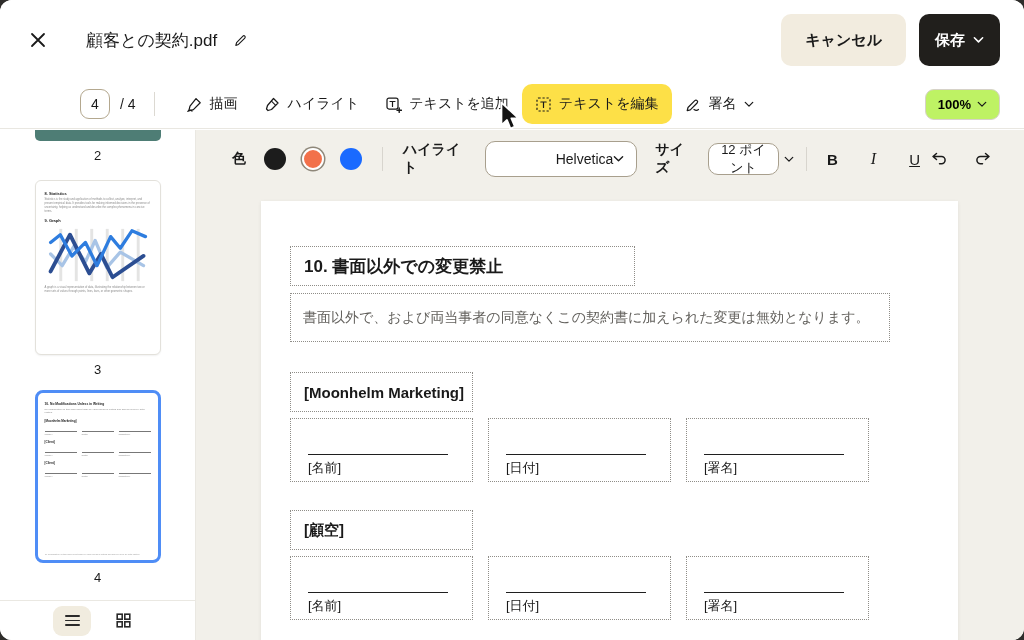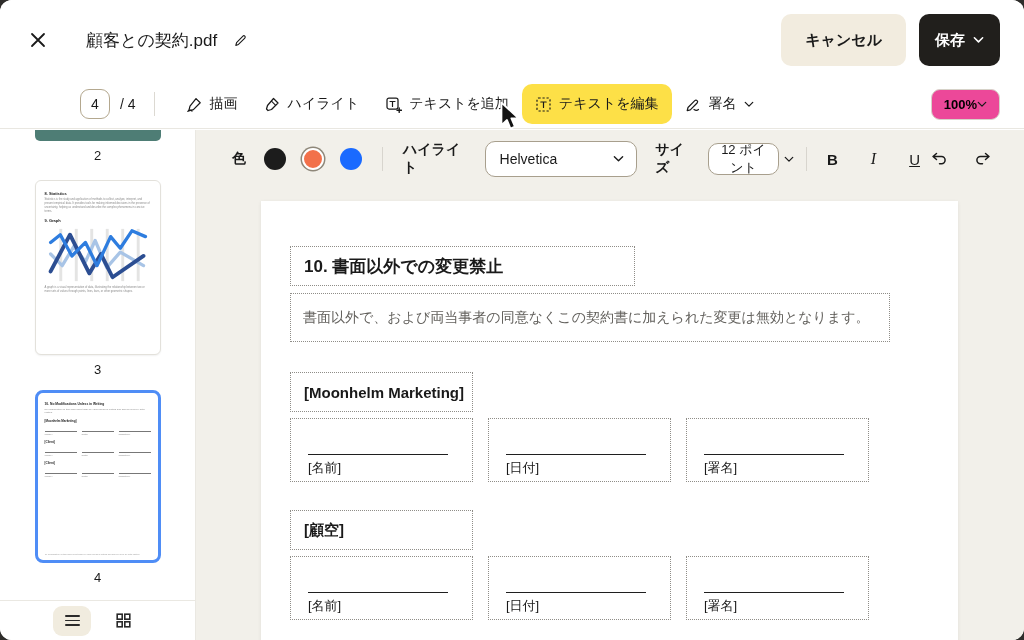--- a/index.html
+++ b/index.html
@@ -22,22 +22,22 @@
   .toolbar{position:absolute;top:80px;left:0;right:0;height:49px;display:flex;align-items:center;
            padding:0 24px;background:#fff;border-bottom:1px solid #e9e7e1;}
   .page-input{width:30px;height:30px;border:1px solid #b4a88f;border-radius:9px;margin-left:56px;
               display:flex;align-items:center;justify-content:center;font-size:14px;background:#fff;}
   .page-total{margin-left:10px;font-size:14px;}
   .vdiv{width:1px;height:24px;background:#dcd9d2;margin:0 18px;}
   .tool-btn{display:inline-flex;align-items:center;gap:7px;height:40px;padding:0 13px;border:none;background:none;
             border-radius:10px;font-size:14px;color:#1a1a1a;cursor:pointer;font-family:inherit;}
   .tool-btn.active{background:#fde047;}
   .toolbar-spacer{flex:1;}
-  .zoom-pill{display:inline-flex;align-items:center;gap:0;height:31px;padding:0 12px;border:1px solid #d6d2c8;
-             border-radius:9px;background:#ec4899;font-size:13px;font-weight:600;cursor:pointer;font-family:inherit;justify-content:space-between;}
+  .zoom-pill{display:inline-flex;align-items:center;gap:6px;height:31px;padding:0 12px;border:1px solid #d6d2c8;
+             border-radius:9px;background:#bef264;font-size:13px;font-weight:600;cursor:pointer;font-family:inherit;justify-content:space-between;}
 
   
   .body{position:absolute;top:130px;left:0;right:0;bottom:0;display:flex;}
   .sidebar{width:196px;background:#fff;border-right:1px solid #eae8e2;display:flex;flex-direction:column;align-items:center;}
   .canvas{flex:1;background:#f2f0ea;position:relative;overflow:hidden;}
 
   
   .page2-bar{width:126px;height:11px;border-radius:0 0 5px 5px;}
   .thumb-label{font-size:13px;margin-top:7px;}
   .thumb{width:126px;background:#fff;border:1px solid #e3e1db;border-radius:6px;box-shadow:0 1px 2px rgba(0,0,0,.06);overflow:hidden;}
@@ -61,21 +61,21 @@
   .hamburger{display:flex;flex-direction:column;gap:2.6px;}
   .hamburger span{display:block;width:15px;height:1.8px;background:#2a2a2a;border-radius:1px;}
 
   
   .format-bar{position:absolute;top:10px;left:0;right:0;height:38px;display:flex;align-items:center;padding-left:36px;}
   .fmt-label{font-size:14px;font-weight:600;}
   .swatches{display:flex;align-items:center;gap:16px;margin-left:18px;}
   .swatch{width:22px;height:22px;border-radius:50%;border:none;cursor:pointer;padding:0;}
   .swatch.selected{border:2.5px solid #fff;box-shadow:0 0 0 1.5px #8e8779;}
   .fmt-div{width:1px;height:24px;background:#d8d5ce;margin:0 20px;}
-  .select-box{display:inline-flex;align-items:center;justify-content:space-between;background:#fff;border:1px solid #a89f8d;
+  .select-box{display:inline-flex;align-items:center;justify-content:flex-end;background:#fff;border:1px solid #a89f8d;
               border-radius:10px;cursor:pointer;font-family:inherit;font-size:14px;color:#1a1a1a;}
   .font-select{width:160px;height:36px;padding:0 12px 0 14px;margin-left:14px;}
   .size-select{width:74px;height:32px;padding:14px 10px;margin-left:12px;font-size:13px;justify-content:center;}
   .chev-out{margin-left:5px;display:flex;}
   .fmt-btn{background:none;border:none;cursor:pointer;font-size:15px;color:#1a1a1a;padding:4px 6px;font-family:inherit;}
   .fmt-btn.bold{font-weight:700;}
   .fmt-btn.italic{font-family:"Liberation Serif",serif;font-style:italic;font-size:16px;}
   .fmt-btn.underline{text-decoration:underline;}
   .biu{display:flex;align-items:center;gap:21px;margin-left:16px;}
   .undo-redo{display:flex;align-items:center;gap:18px;margin-left:auto;margin-right:28px;}

